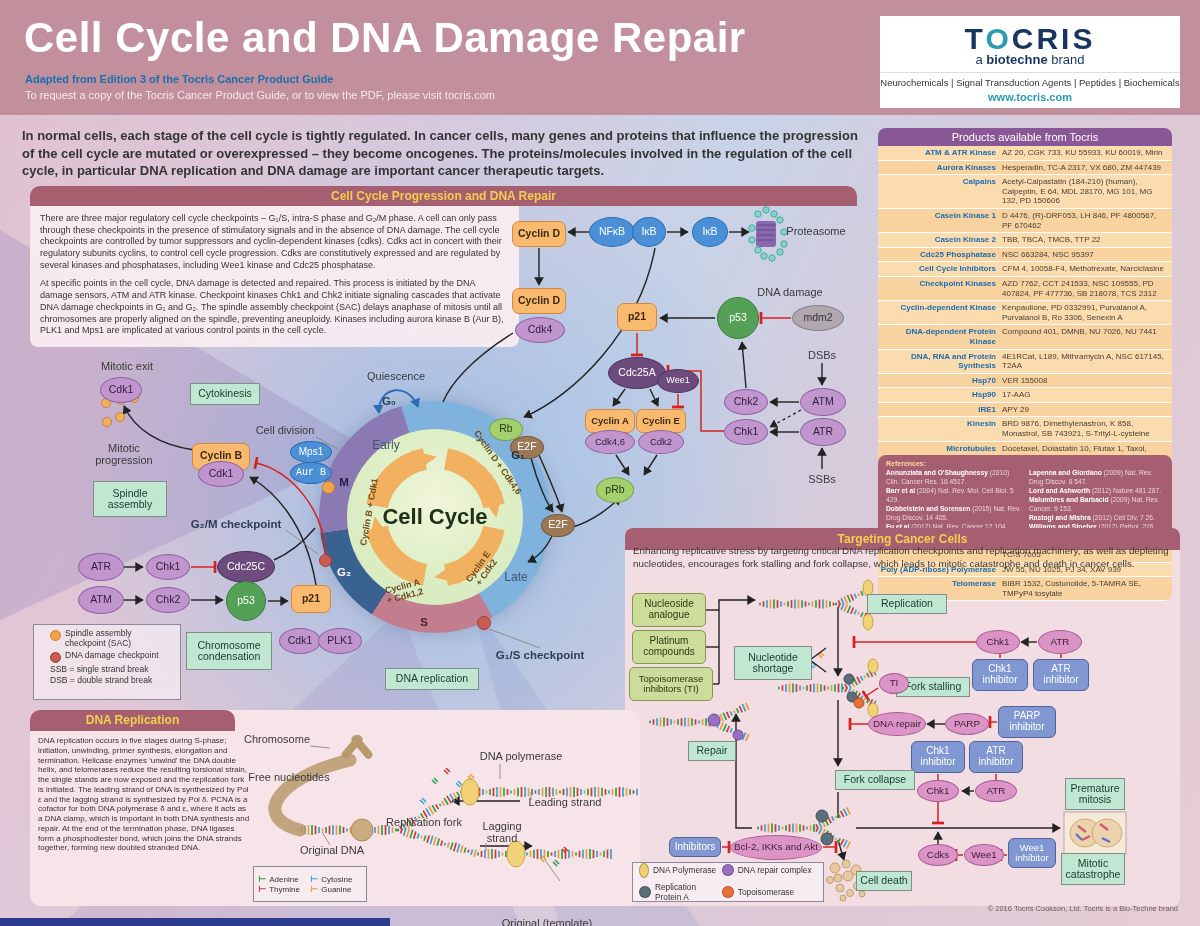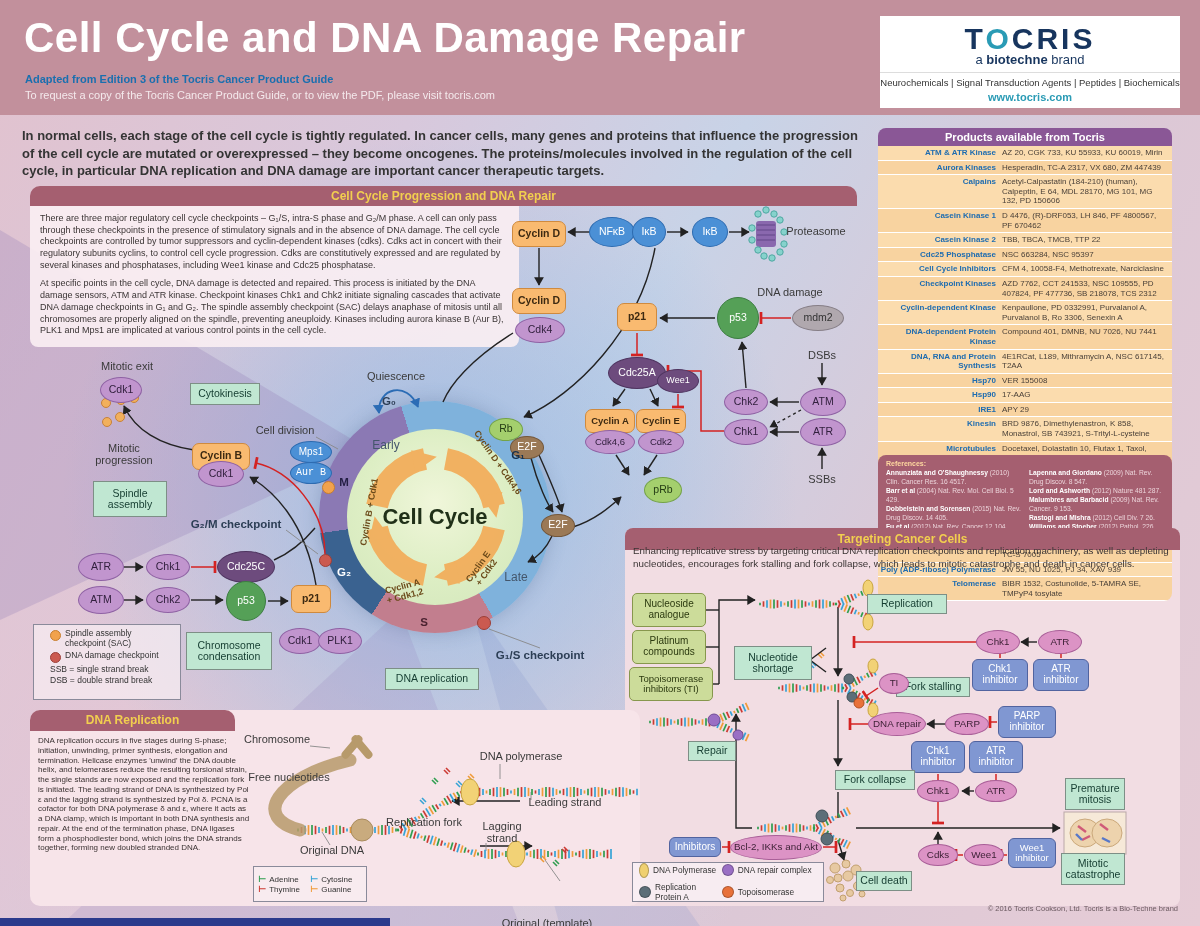--- a/index.html
+++ b/index.html
@@ -20,21 +20,21 @@
 #tagline{font-size:13px;color:#17355e;margin-top:-2px}
 #tagline b{color:#17355e}
 #cats{font-size:9.5px;color:#333;margin-top:5px;border-top:1px solid #ddd;padding-top:4px}
 #toc-url{font-size:11px;font-weight:bold;color:#2a9bb5;margin-top:3px}
 #intro{position:absolute;left:22px;top:127px;width:845px;font-size:13px;font-weight:600;color:#343434;line-height:1.35;z-index:3}
 .mhead{position:absolute;background:#a55f70;color:#f2cf4f;font-weight:bold;text-align:center;z-index:3;box-sizing:border-box}
 #prog-head{left:30px;top:186px;width:827px;height:20px;border-radius:10px 10px 0 0;font-size:12px;padding-top:3px}
 #prog-body{position:absolute;left:30px;top:206px;width:489px;height:141px;background:rgba(250,238,242,.92);border-radius:0 0 8px 8px;z-index:2;box-sizing:border-box;padding:7px 10px}
 #prog-body p{margin:0 0 7px 0;font-size:9px;line-height:1.3;color:#3a3434}
 #products{position:absolute;left:878px;top:128px;width:294px;z-index:3;border-radius:8px;overflow:hidden}
-#prod-head{position:relative;background:#8a5796;color:#fff;font-weight:bold;font-size:11px;text-align:center;padding:3px 0}
+#prod-head{position:relative;background:#8a5796;color:#fff;font-weight:normal;font-size:11px;text-align:center;padding:3px 0}
 .prow{display:flex;background:#fbdcae;border-bottom:1px solid #fff}
 .prow:nth-child(even){background:#f8d3a0}
 .pcat{width:122px;flex:none;text-align:right;font-size:8px;font-weight:bold;color:#1e6cb0;padding:2px 4px 2px 2px;box-sizing:border-box;line-height:1.2}
 .pval{flex:1;font-size:8px;color:#4a4038;padding:2px 4px 2px 2px;line-height:1.2}
 #refs{position:absolute;left:878px;top:455px;width:294px;height:84px;background:#a55f70;border-radius:8px;z-index:3;box-sizing:border-box;padding:5px 8px}
 #refs .rtitle{font-size:7px;font-weight:bold;color:#ffd9a0;margin-bottom:1px}
 #refs .cols{display:flex;gap:8px}
 #refs .col{flex:1;font-size:6.7px;color:#ecd4da;line-height:1.35}
 #refs b{color:#fff}
 #targeting{position:absolute;left:625px;top:528px;width:555px;height:378px;background:#f2dde3;border-radius:8px;z-index:2;box-sizing:border-box}
@@ -823,21 +823,21 @@
     <div class="nd ell dpurple" style="left: 657px; top: 369px; width: 42px; height: 24px; font-size: 9px;">Wee1</div>
     <div class="nd ell purple" style="left: 724px; top: 389px; width: 44px; height: 26px;">Chk2</div>
     <div class="nd ell purple" style="left: 800px; top: 388px; width: 46px; height: 28px;">ATM</div>
     <div class="nd ell purple" style="left: 724px; top: 419px; width: 44px; height: 26px;">Chk1</div>
     <div class="nd ell purple" style="left: 800px; top: 418px; width: 46px; height: 28px;">ATR</div>
     <div class="nd lbl" style="left: 801px; top: 473px; width: 42px; height: 14px;">SSBs</div>
     <div class="nd obox" style="left: 585px; top: 409px; width: 50px; height: 24px; font-size: 9.5px;">Cyclin A</div>
     <div class="nd ell purple" style="left: 585px; top: 430px; width: 50px; height: 24px; font-size: 9.5px;">Cdk4,6</div>
     <div class="nd obox" style="left: 636px; top: 409px; width: 50px; height: 24px; font-size: 9.5px;">Cyclin E</div>
     <div class="nd ell purple" style="left: 638px; top: 430px; width: 46px; height: 24px; font-size: 9.5px;">Cdk2</div>
-    <div class="nd ell lgreen" style="left: 644px; top: 477px; width: 38px; height: 26px; text-align: center;">pRb</div>
+    <div class="nd ell lgreen" style="left: 596px; top: 477px; width: 38px; height: 26px; text-align: center;">pRb</div>
     <div class="nd ell lgreen" style="left: 489px; top: 417.5px; width: 34px; height: 23px;">Rb</div>
     <div class="nd ell brown" style="left: 510px; top: 435.5px; width: 34px; height: 23px;">E2F</div>
     <div class="nd ell brown" style="left: 541px; top: 513.5px; width: 34px; height: 23px;">E2F</div>
     <div class="nd lbl" style="left: 354px; top: 370px; width: 84px; height: 14px;">Quiescence</div>
     <div class="nd blbl" style="left: 376px; top: 394px; width: 26px; height: 14px;">G₀</div>
     <div class="nd slbl" style="left: 365px; top: 438px; width: 42px; height: 14px;">Early</div>
     <div class="nd slbl" style="left: 498px; top: 570px; width: 36px; height: 14px;">Late</div>
     <div class="nd blbl g1col" style="left: 482px; top: 448px; width: 24px; height: 14px; margin-left: 24px;">G₁</div>
     <div class="nd blbl wht" style="left: 332px; top: 565px; width: 24px; height: 14px;">G₂</div>
     <div class="nd blbl scol" style="left: 416px; top: 615px; width: 16px; height: 14px;">S</div>

